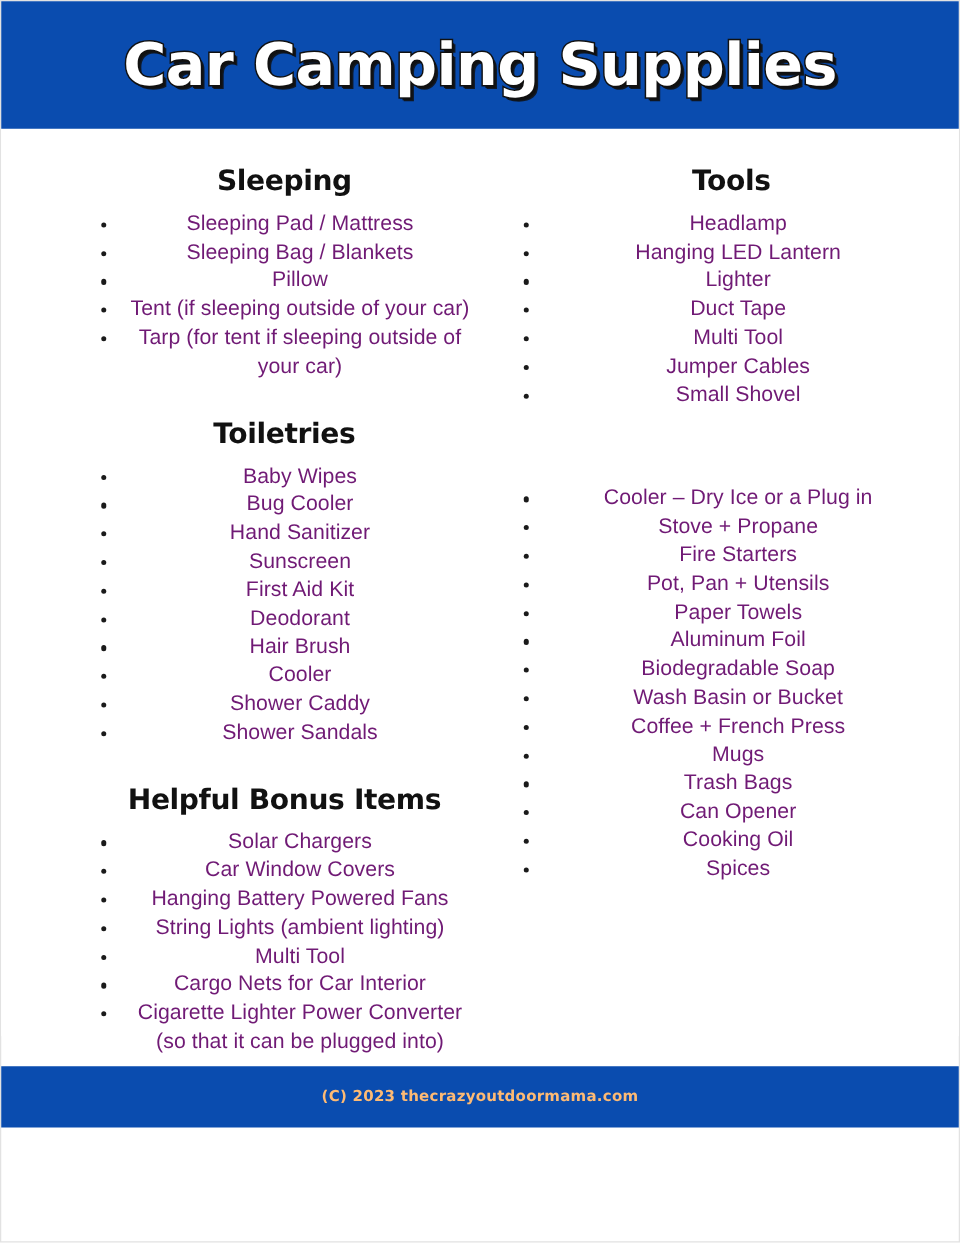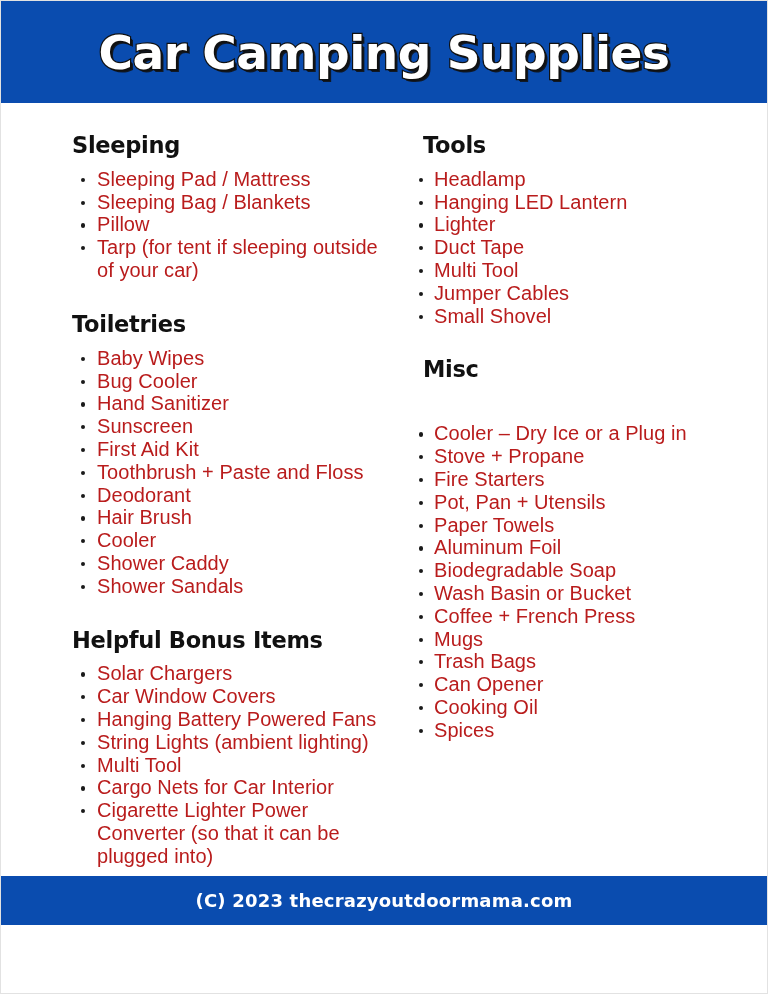--- a/index.html
+++ b/index.html
@@ -56,20 +56,21 @@
       2px 2px 0 rgba(17,17,17,0.9);
   }
 
   
   .content {
     flex: 1 1 auto;
     display: flex;
     flex-direction: row;
     padding: 30px 0 0 0;
     align-items: flex-start;
+    text-align: center;
   }
 
   .col {
     display: flex;
     flex-direction: column;
   }
 
   .col-left {
     width: 390px;
     padding-left: 71px;
@@ -98,23 +99,23 @@
   .col-right .section-title { margin-left: 18px; }
 
   ul.items {
     list-style: none;
     margin: 0;
     padding: 0;
   }
 
   ul.items li {
     position: relative;
-    font-size: 20px;
+    font-size: 17px;
     line-height: 22.8px;
-    color: #b91c1c;
+    color: #701a75;
     padding-left: 25px;
     letter-spacing: 0.05px;
   }
 
   ul.items li::before {
     content: "";
     position: absolute;
     left: 9px;
     top: 10px;
     width: 4.2px;
@@ -132,55 +133,55 @@
     height: 49px;
     background: #0A4CAF;
     display: flex;
     align-items: center;
     justify-content: center;
     flex: 0 0 auto;
   }
 
   .footer-text {
     font-family: "DejaVu Sans", "Liberation Sans", sans-serif;
-    font-size: 18px;
+    font-size: 12px;
     font-weight: 700;
-    color: #ffffff;
+    color: #fdba74;
     letter-spacing: 0.2px;
   }
 </style>
 </head>
 <body>
 
 <div class="page" style="background: rgb(255, 255, 255);">
 
   <div class="header-band" style="background: rgb(10, 76, 175);">
     <h1 class="header-title">Car Camping Supplies</h1>
   </div>
 
   <div class="content">
     <div class="col col-left">
         <div class="section">
           <h2 class="section-title">Sleeping</h2>
           <ul class="items">
             <li>Sleeping Pad / Mattress</li>
             <li>Sleeping Bag / Blankets</li>
             <li>Pillow</li>
+            <li>Tent (if sleeping outside of your car)</li>
             <li>Tarp (for tent if sleeping outside of your car)</li>
           </ul>
         </div>
         <div class="section">
           <h2 class="section-title">Toiletries</h2>
           <ul class="items">
             <li>Baby Wipes</li>
             <li>Bug Cooler</li>
             <li>Hand Sanitizer</li>
             <li>Sunscreen</li>
             <li>First Aid Kit</li>
-            <li>Toothbrush + Paste and Floss</li>
             <li>Deodorant</li>
             <li>Hair Brush</li>
             <li>Cooler</li>
             <li>Shower Caddy</li>
             <li>Shower Sandals</li>
           </ul>
         </div>
         <div class="section">
           <h2 class="section-title">Helpful Bonus Items</h2>
           <ul class="items">
@@ -201,21 +202,20 @@
             <li>Headlamp</li>
             <li>Hanging LED Lantern</li>
             <li>Lighter</li>
             <li>Duct Tape</li>
             <li>Multi Tool</li>
             <li>Jumper Cables</li>
             <li>Small Shovel</li>
           </ul>
         </div>
         <div class="section">
-          <h2 class="section-title">Misc</h2>
         </div>
         <div class="section">
           <ul class="items">
             <li>Cooler – Dry Ice or a Plug in</li>
             <li>Stove + Propane</li>
             <li>Fire Starters</li>
             <li>Pot, Pan + Utensils</li>
             <li>Paper Towels</li>
             <li>Aluminum Foil</li>
             <li>Biodegradable Soap</li>

